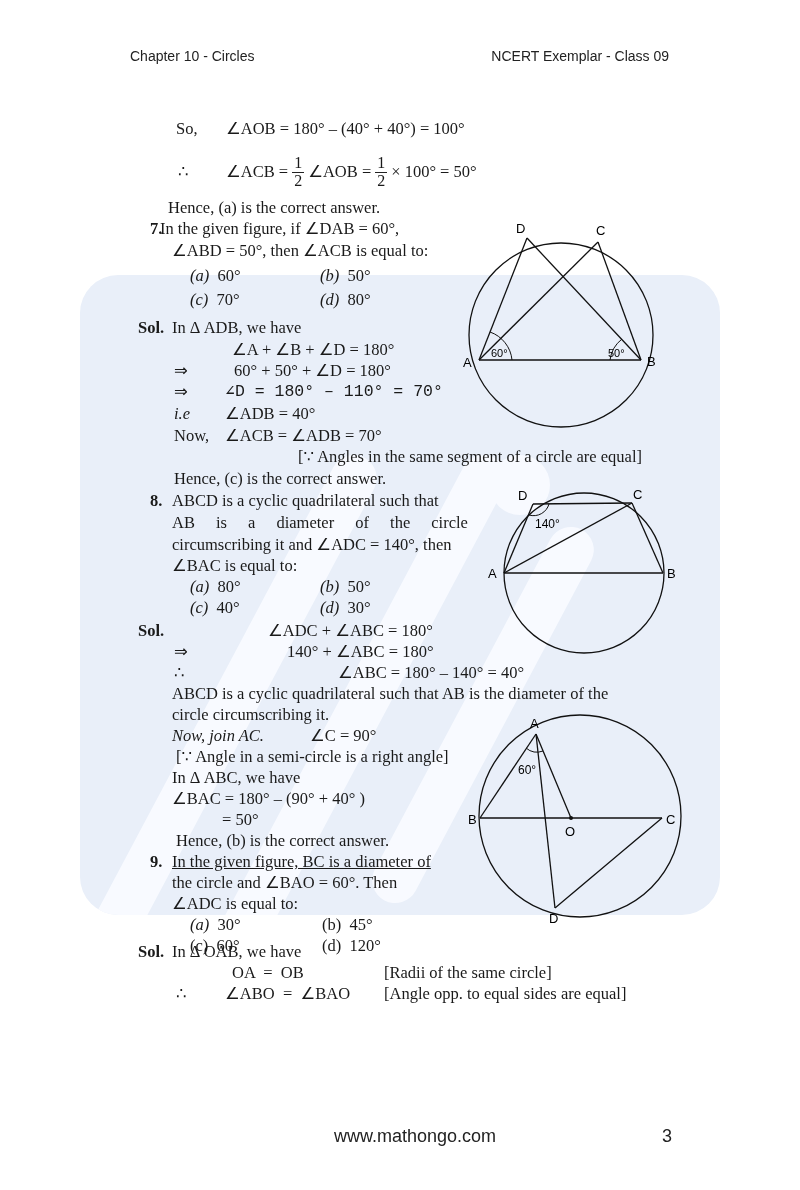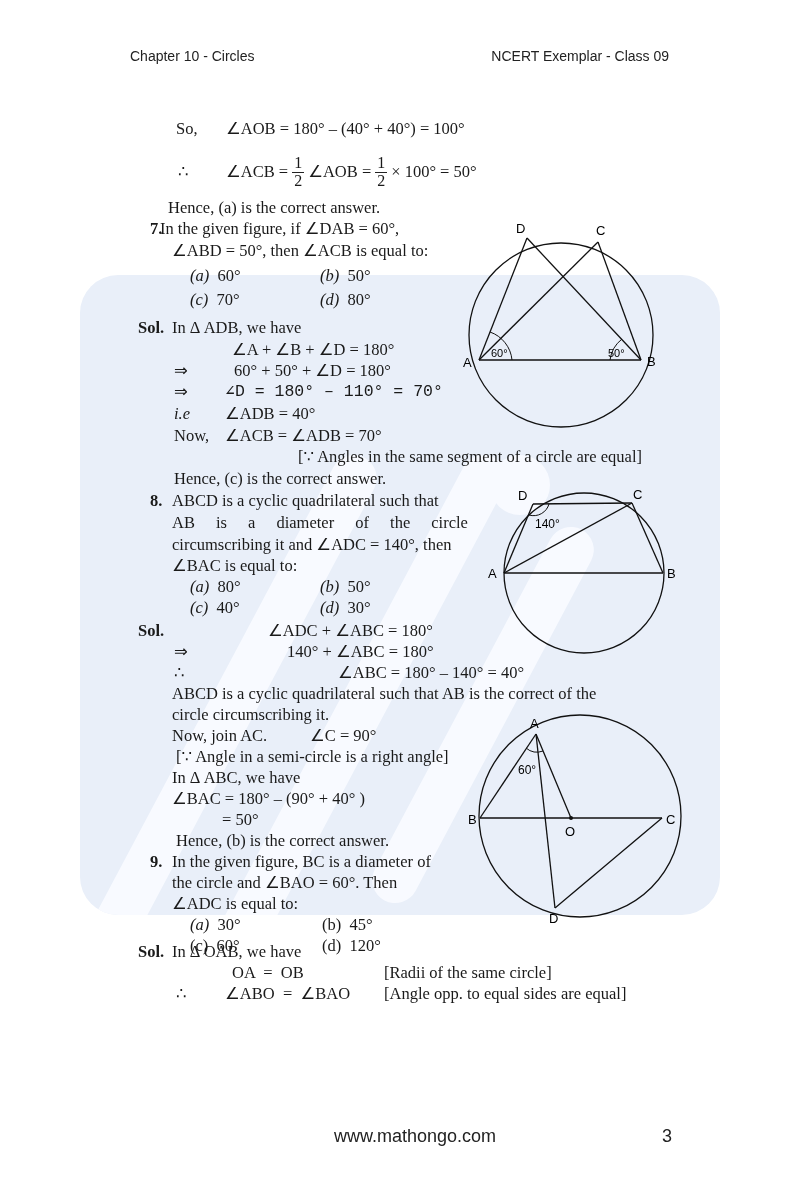--- a/index.html
+++ b/index.html
@@ -122,32 +122,32 @@
   <text x="18" y="98" font-size="13">A</text>
   <text x="197" y="98" font-size="13">B</text>
 </svg>
 
 <div class="t b" style="left:138px;top:623px;">Sol.</div>
 <div class="t" style="left:268px;top:623px;">∠ADC + ∠ABC = 180°</div>
 <div class="t" style="left:174px;top:644px;">⇒</div>
 <div class="t" style="left:287px;top:644px;">140° + ∠ABC = 180°</div>
 <div class="t" style="left:174px;top:665px;">∴</div>
 <div class="t" style="left:338px;top:665px;">∠ABC = 180° – 140° = 40°</div>
-<div class="t" style="left:172px;top:686px;">ABCD is a cyclic quadrilateral such that AB is the correct of the</div>
+<div class="t" style="left:172px;top:686px;">ABCD is a cyclic quadrilateral such that AB is the diameter of the</div>
 <div class="t" style="left:172px;top:707px;">circle circumscribing it.</div>
-<div class="t" style="left:172px;top:728px;">Now, join AC.</div>
+<div class="t" style="left:172px;top:728px;font-style:italic;">Now, join AC.</div>
 <div class="t" style="left:310px;top:728px;">∠C = 90°</div>
 <div class="t" style="left:176px;top:749px;">[∵ Angle in a semi-circle is a right angle]</div>
 <div class="t" style="left:172px;top:770px;">In Δ ABC, we have</div>
 <div class="t" style="left:172px;top:791px;">∠BAC = 180° – (90° + 40° )</div>
 <div class="t" style="left:222px;top:812px;">= 50°</div>
 <div class="t" style="left:176px;top:833px;">Hence, (b) is the correct answer.</div>
 
 <div class="t b" style="left:150px;top:854px;">9.</div>
-<div class="t" style="left:172px;top:854px;">In the given figure, BC is a diameter of</div>
+<div class="t" style="left:172px;top:854px;text-decoration:underline;">In the given figure, BC is a diameter of</div>
 <div class="t" style="left:172px;top:875px;">the circle and ∠BAO = 60°. Then</div>
 <div class="t" style="left:172px;top:896px;">∠ADC is equal to:</div>
 <div class="t" style="left:190px;top:917px;"><span class="i">(a)</span>&nbsp; <span>30°</span></div>
 <div class="t" style="left:322px;top:917px;"><span>(b)</span>&nbsp; <span>45°</span></div>
 <div class="t" style="left:190px;top:938px;"><span>(c)</span>&nbsp; <span>60°</span></div>
 <div class="t" style="left:322px;top:938px;"><span>(d)</span>&nbsp; <span>120°</span></div>
 
 <svg style="position:absolute;left:460px;top:712px;" width="230" height="215" viewBox="0 0 230 215">
   <circle cx="120" cy="104" r="101" fill="none" stroke="#111" stroke-width="1.3"></circle>
   <line x1="20" y1="106" x2="202" y2="106" stroke="#111" stroke-width="1.3"></line>

